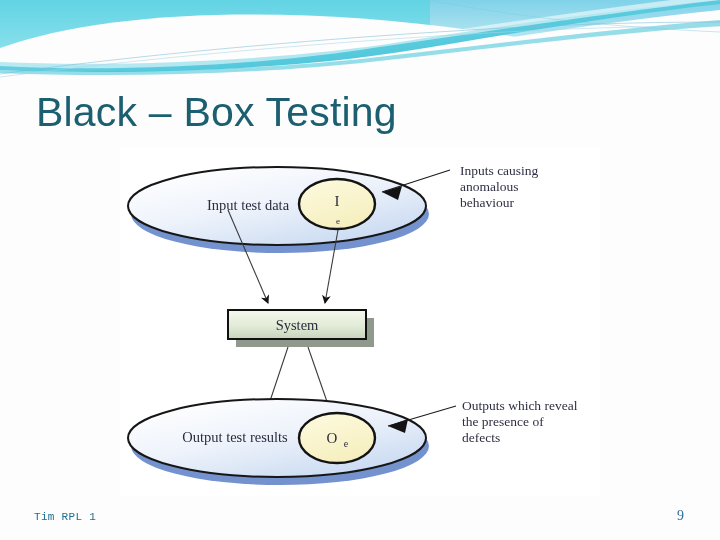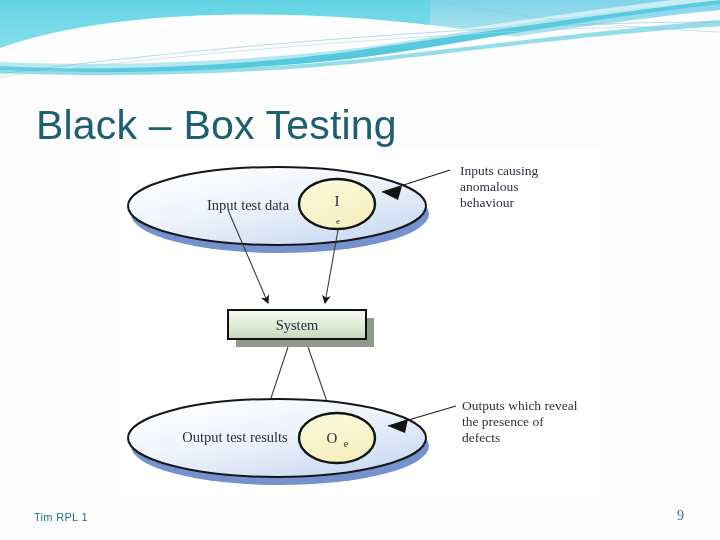--- a/index.html
+++ b/index.html
@@ -40,21 +40,20 @@
     left: 36px;
     top: 86px;
     width: 600px;
     font-family: "Liberation Sans", sans-serif;
     font-size: 41px;
     font-weight: 400;
     color: #1b5f70;
     letter-spacing: 0.2px;
     line-height: 52px;
     white-space: nowrap;
-    margin-top: 13px;
   }
 
   
   #diagram-container {
     position: absolute;
     left: 120px;
     top: 148px;
     width: 480px;
     height: 348px;
     background: #ffffff;
@@ -70,21 +69,21 @@
     font-family: "Liberation Serif", serif;
     font-size: 13.5px;
     fill: #2f3042;
   }
 
   
   #footer-left {
     position: absolute;
     left: 34px;
     top: 511px;
-    font-family: Liberation Sans, sans-serif;
+    font-family: Liberation Mono, monospace;
     font-size: 11px;
     color: #1f6f8e;
     letter-spacing: 0.3px;
   }
   #footer-page {
     position: absolute;
     right: 36px;
     top: 508px;
     font-family: "Liberation Serif", serif;
     font-size: 14px;

